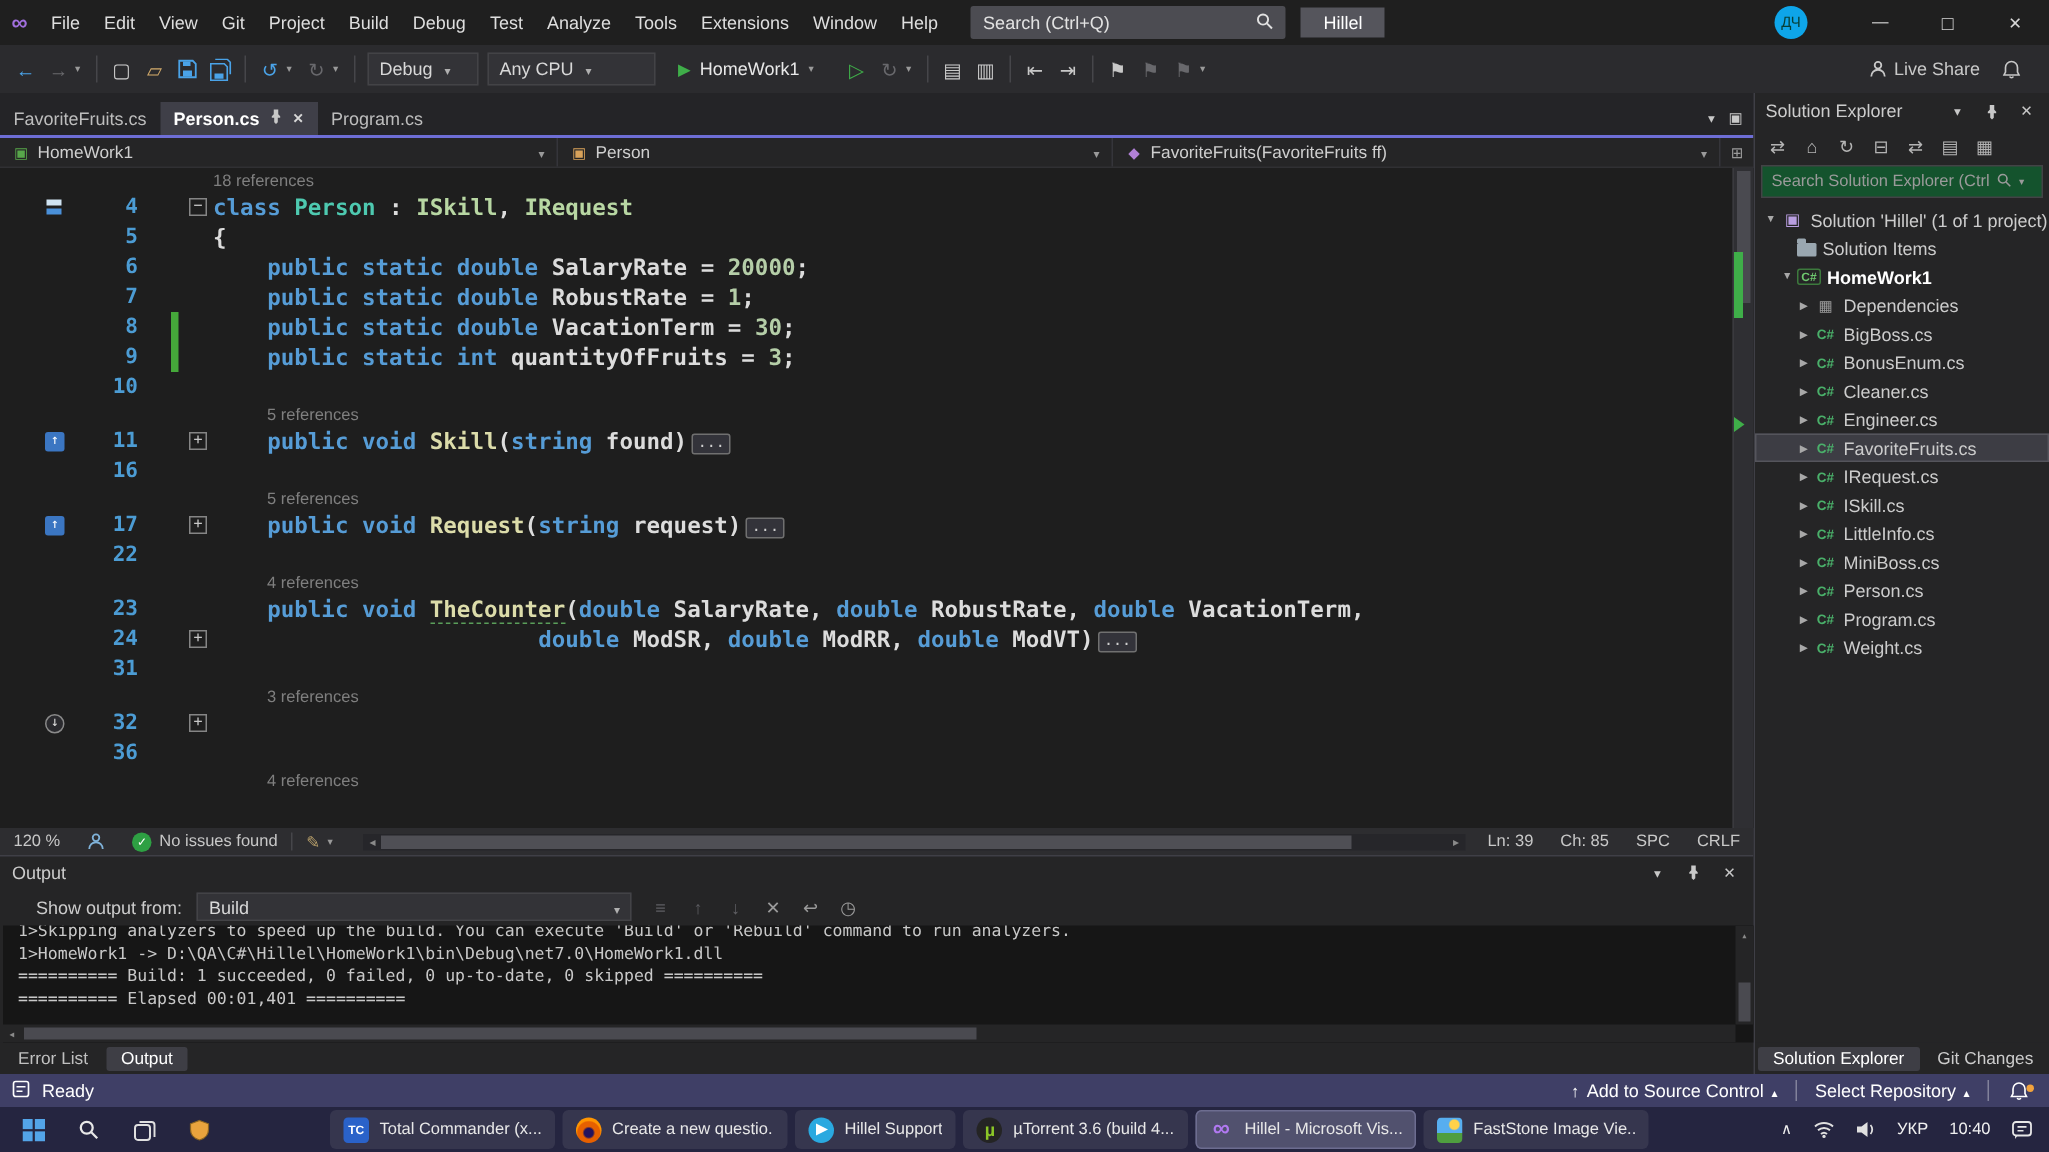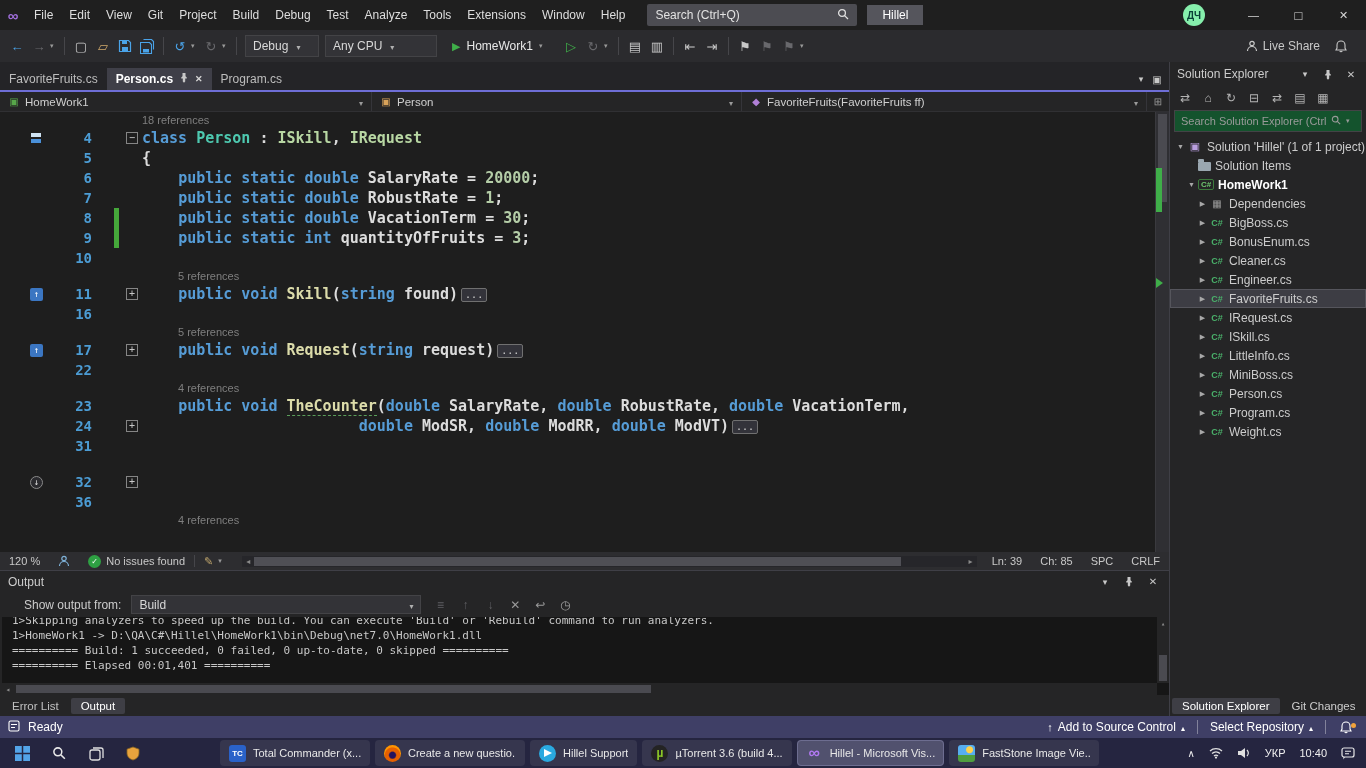--- a/index.html
+++ b/index.html
@@ -16,21 +16,21 @@
   .titlebar{height:30px;flex:none;background:#1f1f1f;display:flex;align-items:center;font-size:12px;color:#dedede;}
   .vs-logo{width:26px;text-align:center;color:#a16fdd;font-size:15px;font-weight:bold;}
   .vs-logo::before{content:"∞";}
   .menubar{display:flex;height:100%;align-items:center;}
   .menu-item{padding:0 8px;height:100%;display:flex;align-items:center;cursor:default;}
   .tb-search{width:210px;height:22px;background:#4c4c52;border-radius:2px;display:flex;align-items:center;
     padding:0 8px;margin-left:14px;color:#e2e2e2;gap:6px;}
   .tb-search .ph{flex:1;white-space:nowrap;overflow:hidden;}
   .hillel-badge{background:#55555c;color:#fff;padding:3px 15px;margin-left:10px;font-size:12px;}
   .flexspacer{flex:1;}
-  .avatar{width:22px;height:22px;border-radius:50%;background:#86efac;color:#073f35;font-size:10px;font-weight:bold;
+  .avatar{width:22px;height:22px;border-radius:50%;background:#0ea5e9;color:#073f35;font-size:10px;font-weight:normal;
     display:flex;align-items:center;justify-content:center;margin-right:26px;}
   .win-btn{width:45px;height:30px;display:flex;align-items:center;justify-content:center;color:#d6d6d6;font-size:12px;}
   .g-min::before{content:"—";font-size:11px;}
   .g-max::before{content:"□";font-size:13px;}
   .g-x::before{content:"✕";font-size:11px;}
 
   
   .toolbar{height:32px;flex:none;background:#2b2b2e;display:flex;align-items:center;padding:0 6px;font-size:12px;}
   .gi{display:inline-flex;align-items:center;justify-content:center;min-width:22px;height:24px;color:#c8c8c8;font-size:13px;}
   .gi.sm{min-width:16px;font-size:10px;}
@@ -537,20 +537,21 @@
               <span class="numcol">31</span>
               <span class="chgcol"></span>
               <span class="foldcol"></span>
               <span class="textcol"></span>
             </div>
             <div class="crow lensrow">
               <span class="glyphcol"></span>
               <span class="numcol"></span>
               <span class="chgcol"></span>
               <span class="foldcol"></span>
+              <span class="textcol"><span class="lens" style="padding-left: 36px;">3 references</span></span>
             </div>
             <div class="crow">
               <span class="glyphcol">
                 <span class="mg mg-override">↓</span>
               </span>
               <span class="numcol">32</span>
               <span class="chgcol"></span>
               <span class="foldcol">
                 <span class="foldbox">+</span>
               </span>

